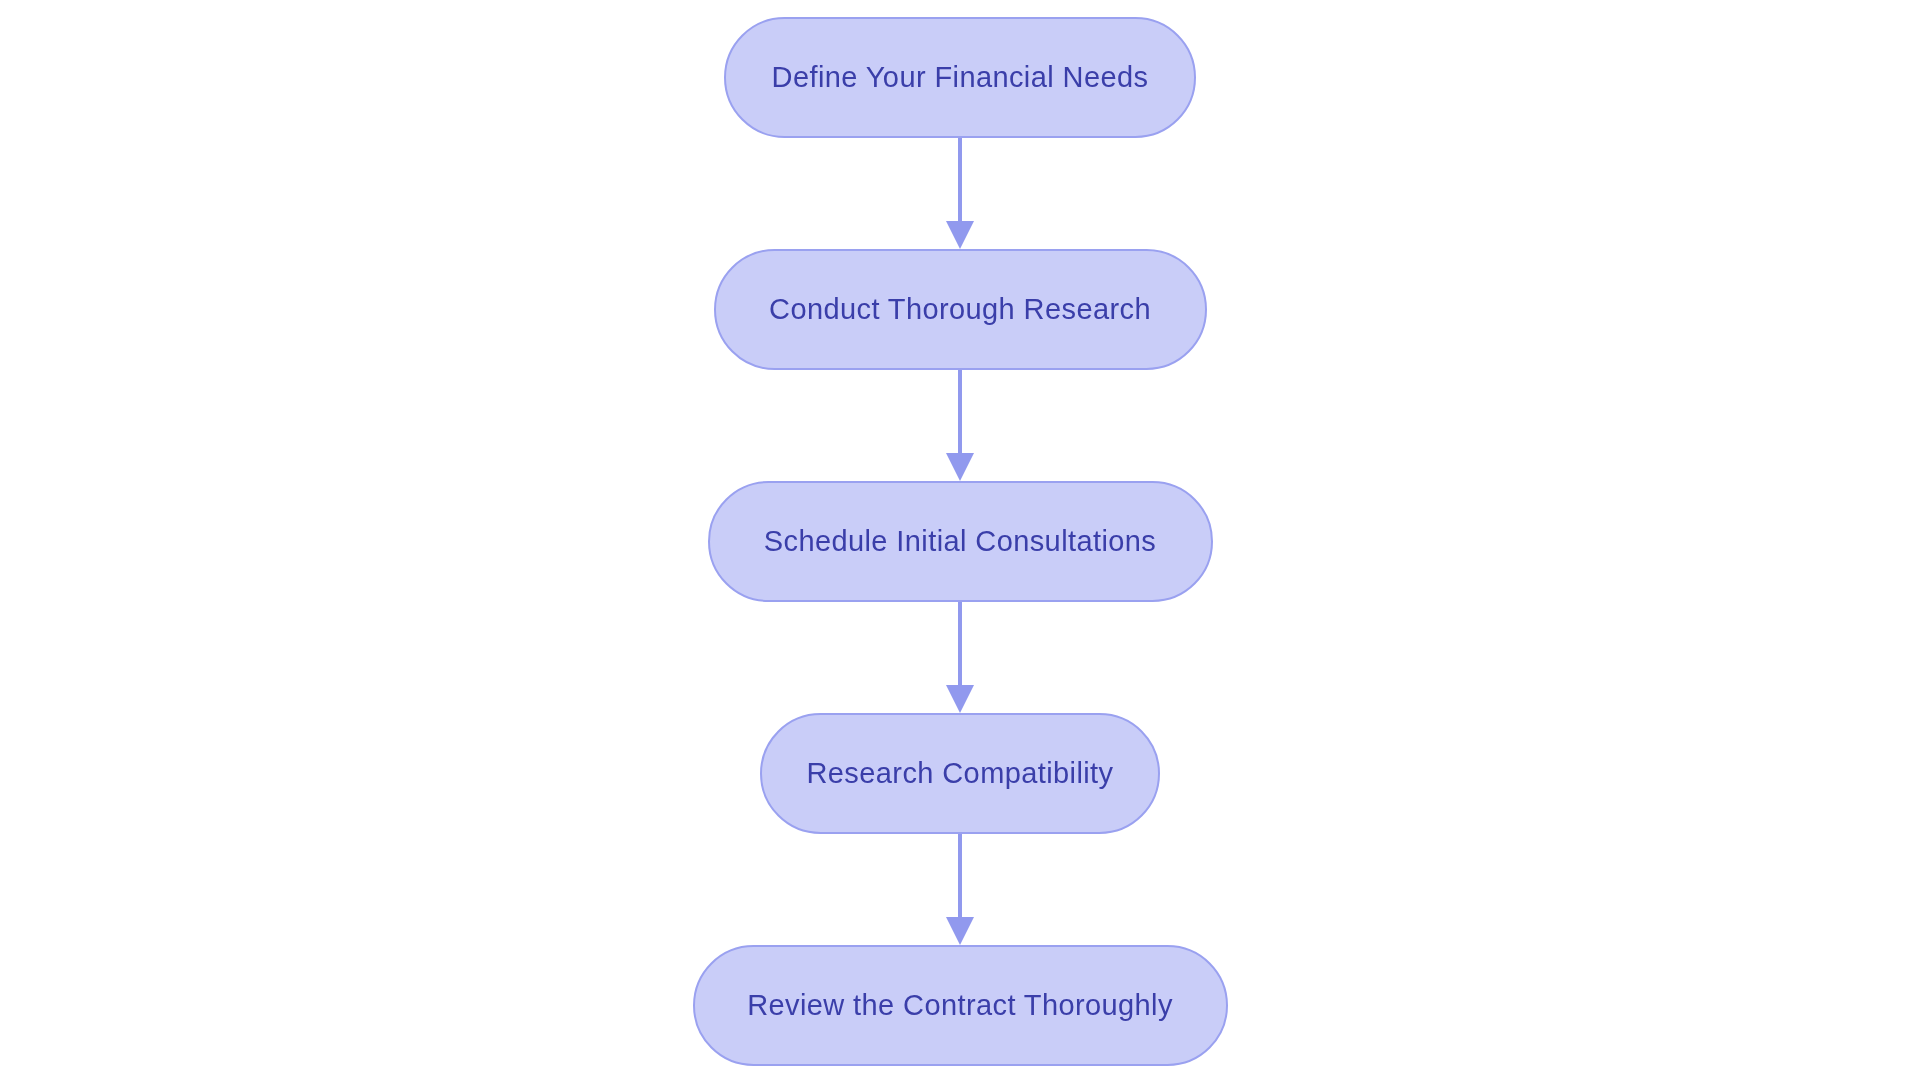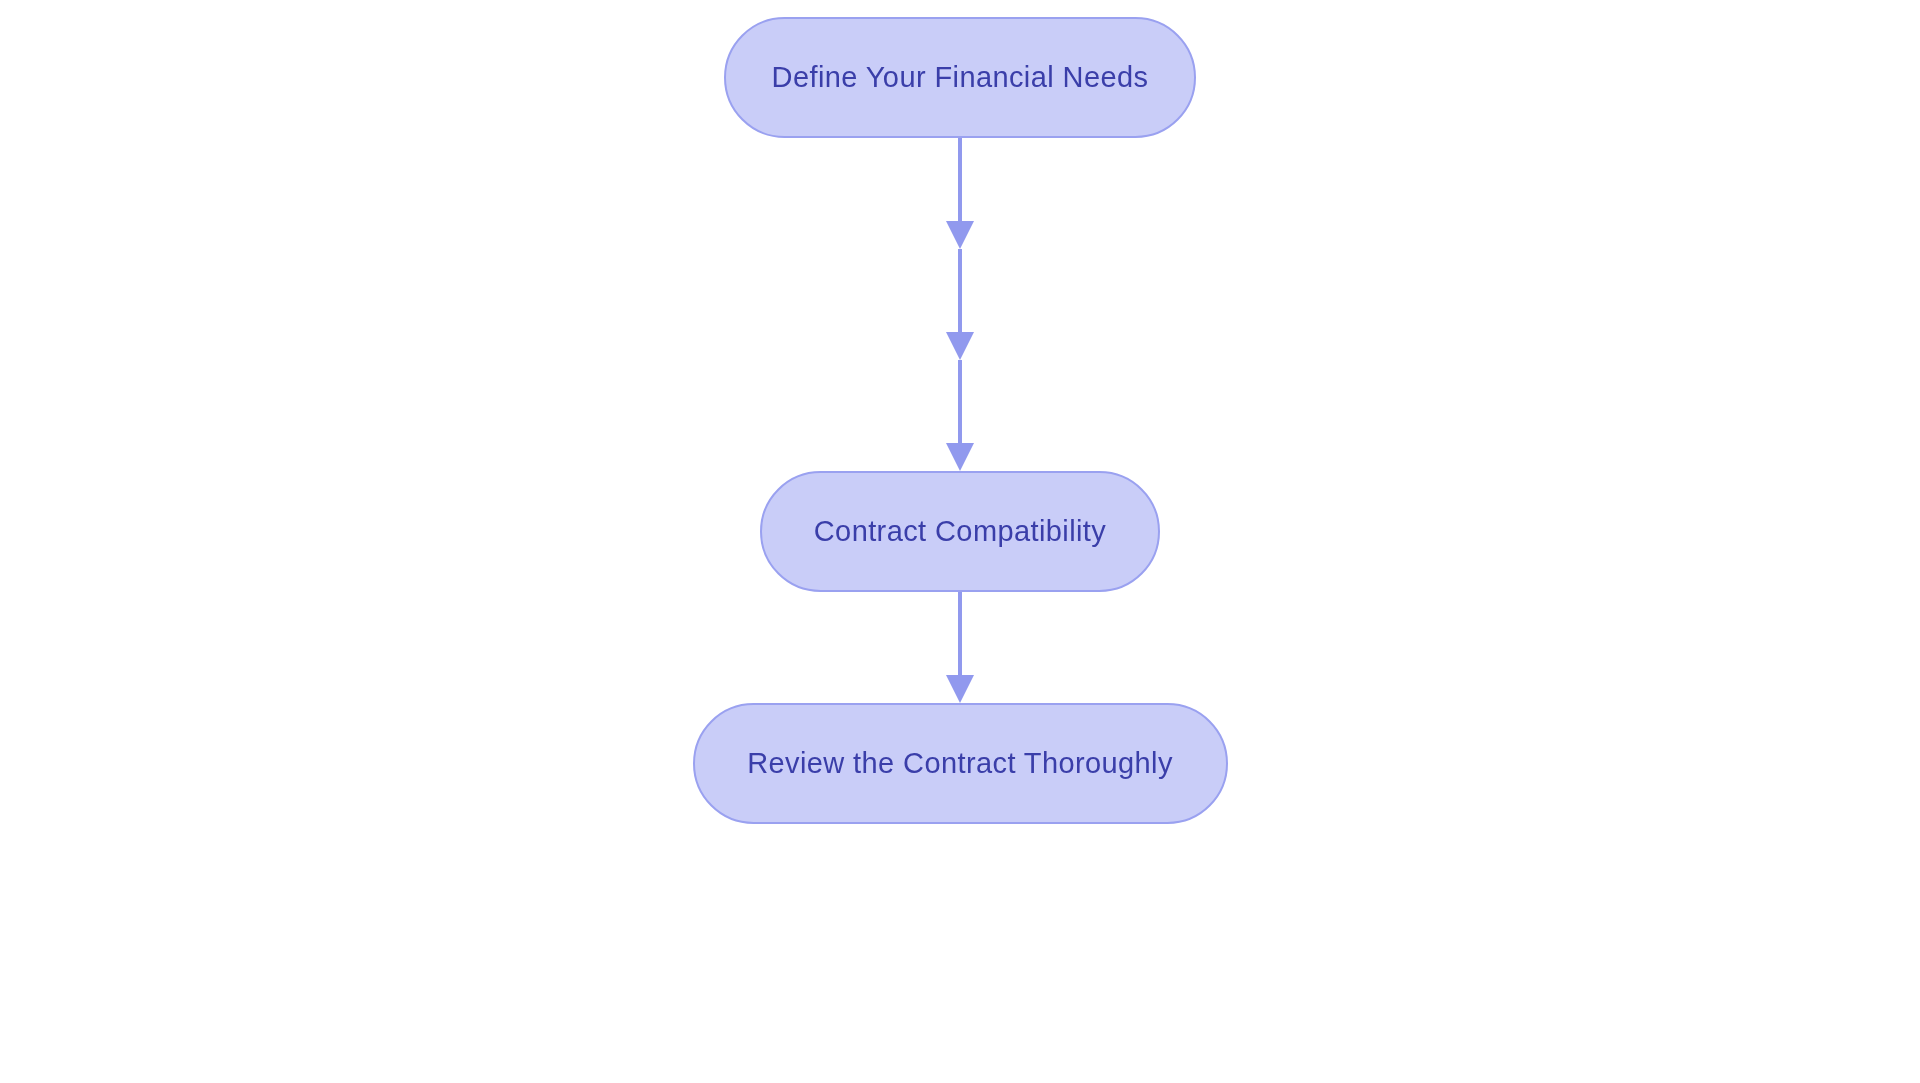--- a/index.html
+++ b/index.html
@@ -61,34 +61,40 @@
 
   <div class="node w1">
     <span class="node-label">Define Your Financial Needs</span>
   </div>
 
   <svg class="arrow" width="30" height="111" viewBox="0 0 30 111" aria-hidden="true">
     <line x1="15" y1="0" x2="15" y2="85" stroke="var(--arrow)" stroke-width="4"></line>
     <path d="M1,83 L29,83 L15,111 Z" fill="var(--arrow)"></path>
   </svg>
 
+  <div class="node w2">
+    <span class="node-label">Conduct Thorough Research</span>
+  </div>
 
   <svg class="arrow" width="30" height="111" viewBox="0 0 30 111" aria-hidden="true">
     <line x1="15" y1="0" x2="15" y2="85" stroke="var(--arrow)" stroke-width="4"></line>
     <path d="M1,83 L29,83 L15,111 Z" fill="var(--arrow)"></path>
   </svg>
 
+  <div class="node w3">
+    <span class="node-label">Schedule Initial Consultations</span>
+  </div>
 
   <svg class="arrow" width="30" height="111" viewBox="0 0 30 111" aria-hidden="true">
     <line x1="15" y1="0" x2="15" y2="85" stroke="var(--arrow)" stroke-width="4"></line>
     <path d="M1,83 L29,83 L15,111 Z" fill="var(--arrow)"></path>
   </svg>
 
   <div class="node w4">
-    <span class="node-label">Contract Compatibility</span>
+    <span class="node-label">Research Compatibility</span>
   </div>
 
   <svg class="arrow" width="30" height="111" viewBox="0 0 30 111" aria-hidden="true">
     <line x1="15" y1="0" x2="15" y2="85" stroke="var(--arrow)" stroke-width="4"></line>
     <path d="M1,83 L29,83 L15,111 Z" fill="var(--arrow)"></path>
   </svg>
 
   <div class="node w5">
     <span class="node-label">Review the Contract Thoroughly</span>
   </div>

